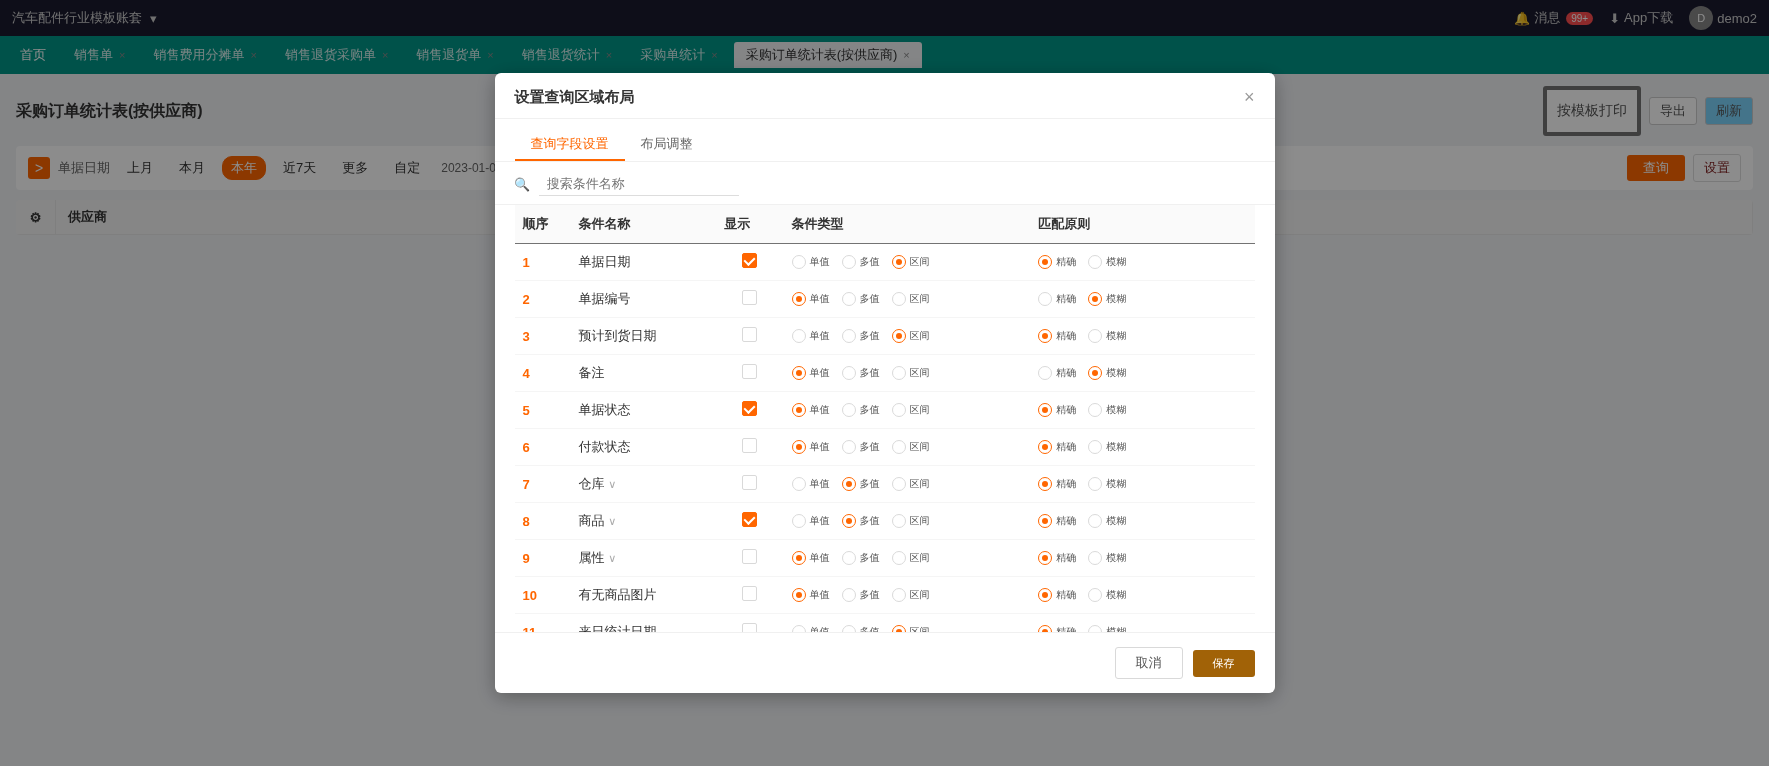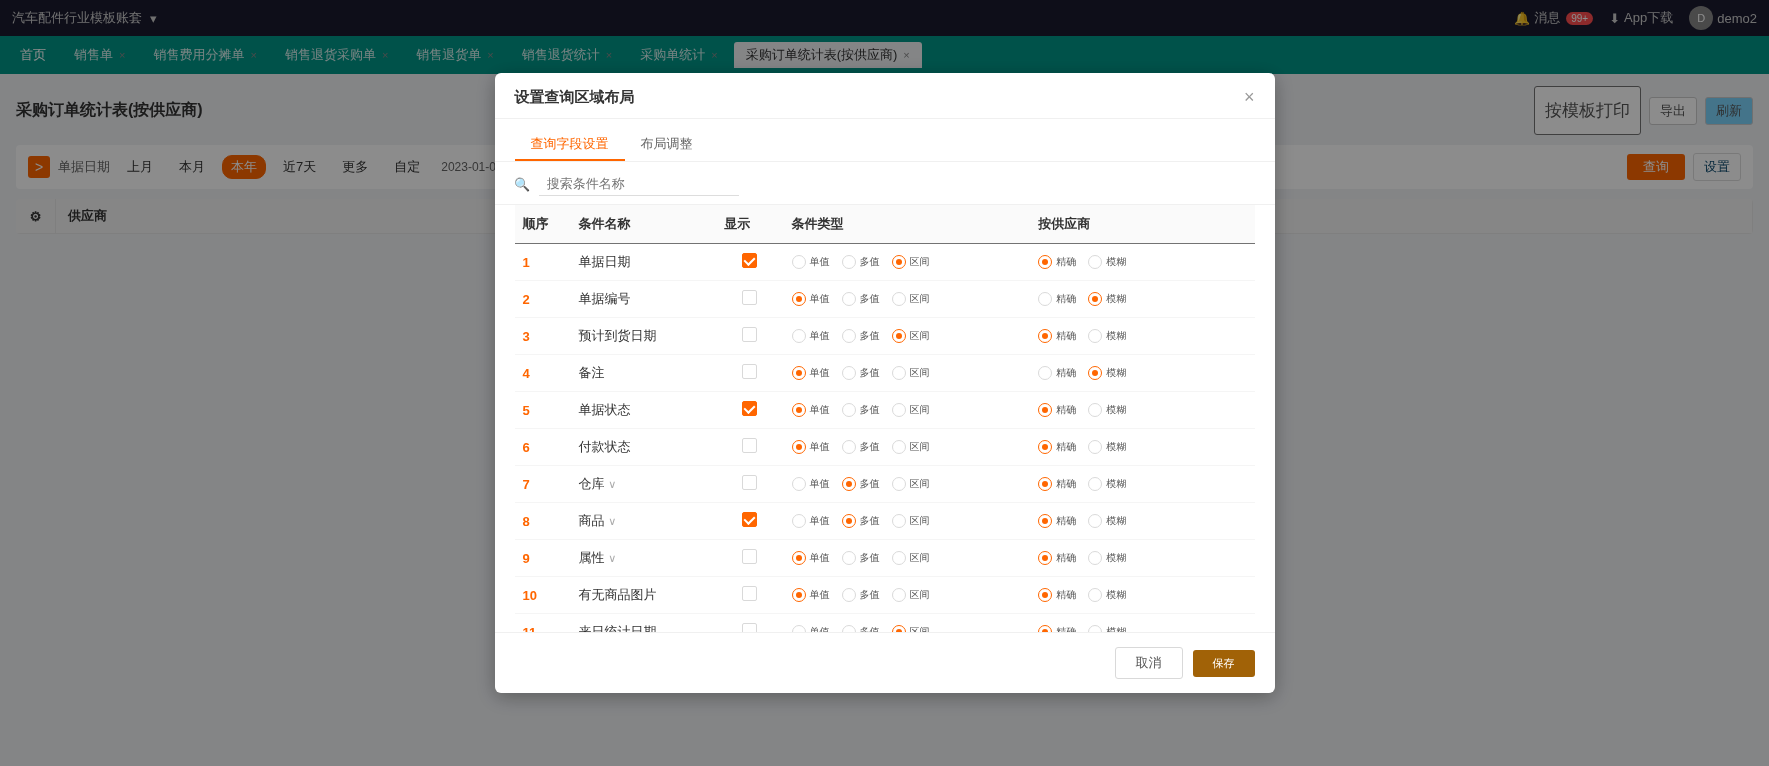--- a/index.html
+++ b/index.html
@@ -63,42 +63,42 @@
 
     
     .page-header {
       display: flex;
       align-items: center;
       justify-content: space-between;
       margin-bottom: 10px;
     }
     .page-title { font-size: 16px; font-weight: bold; color: #333; }
     .page-actions { display: flex; align-items: center; gap: 8px; }
-    .btn-print { border: 1px solid #737373; background: white; padding: 12px 10px; border-radius: 3px; cursor: pointer; display: flex; align-items: center; gap: 4px; font-size: 17px; color: #555; }
+    .btn-print { border: 4px solid #737373; background: white; padding: 12px 10px; border-radius: 3px; cursor: pointer; display: flex; align-items: center; gap: 4px; font-size: 14px; color: #555; }
     .btn-export { border: 1px solid #ccc; background: white; padding: 4px 10px; border-radius: 3px; cursor: pointer; font-size: 13px; color: #555; display: flex; align-items: center; gap: 4px; }
     .btn-refresh { border: 1px solid #ccc; background: #7dd3fc; padding: 4px 10px; border-radius: 3px; cursor: pointer; font-size: 13px; color: #555; display: flex; align-items: center; gap: 4px; }
 
     
     .filter-bar {
       background: white;
       border-radius: 4px;
       padding: 8px 12px;
       margin-bottom: 10px;
       display: flex;
       align-items: center;
       gap: 8px;
       flex-wrap: wrap;
     }
     .filter-toggle { background: #f60; color: white; border: none; width: 22px; height: 22px; border-radius: 3px; cursor: pointer; font-size: 14px; display: flex; align-items: center; justify-content: center; }
     .filter-label { color: #666; font-size: 13px; }
     .filter-date-btn { padding: 2px 8px; border-radius: 3px; cursor: pointer; font-size: 13px; color: #333; border: 1px solid transparent; }
     .filter-date-btn.active { background: #f60; color: white; border-radius: 10px; border-color: #f60; }
     .date-range { color: #666; font-size: 12px; margin-left: 4px; }
     .btn-query { background: #f60; color: white; border: none; padding: 4px 16px; border-radius: 3px; cursor: pointer; font-size: 13px; }
-    .btn-settings { background: white; border: 1px solid #ddd; padding: 4px 10px; border-radius: 3px; cursor: pointer; font-size: 13px; color: #0c4a6e; }
+    .btn-settings { background: white; border: 1px solid #ddd; padding: 4px 10px; border-radius: 3px; cursor: pointer; font-size: 13px; color: #7f1d1d; }
 
     
     .table-area {
       background: white;
       border-radius: 4px;
       overflow: hidden;
     }
     .table-header-row {
       display: flex;
       background: #f5f5f5;
@@ -413,21 +413,21 @@
     </div>
 
     <div class="dialog-table-wrap">
       <table class="dialog-table">
         <thead>
           <tr>
             <th class="col-order">顺序</th>
             <th class="col-name">条件名称</th>
             <th class="col-show">显示</th>
             <th class="col-type">条件类型</th>
-            <th class="col-match">按供应商</th>
+            <th class="col-match">匹配原则</th>
           </tr>
         </thead>
         <tbody id="dialog-table-body">
         <tr>
               <td><span class="order-num">1</span></td>
               <td>单据日期</td>
               <td style="text-align: center;"><span class="custom-checkbox checked"></span></td>
               <td>
                 <div class="radio-group">
                   <span class="custom-radio">

